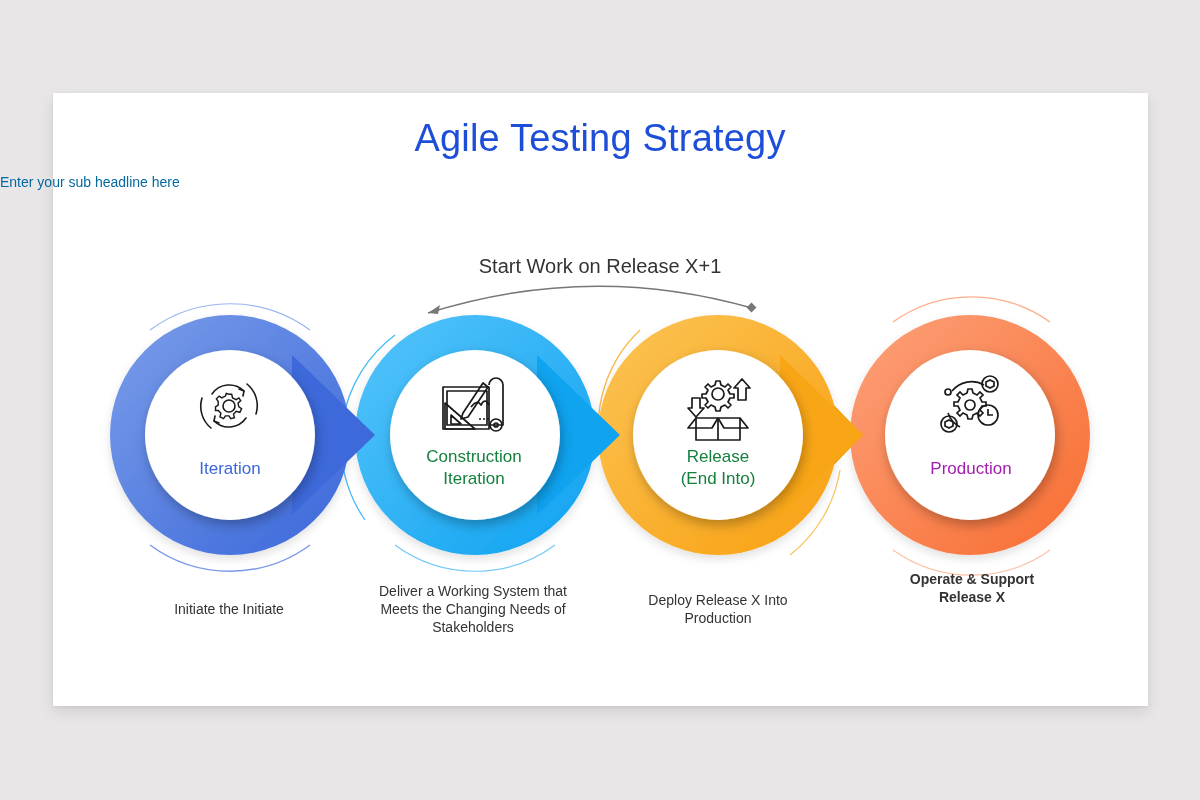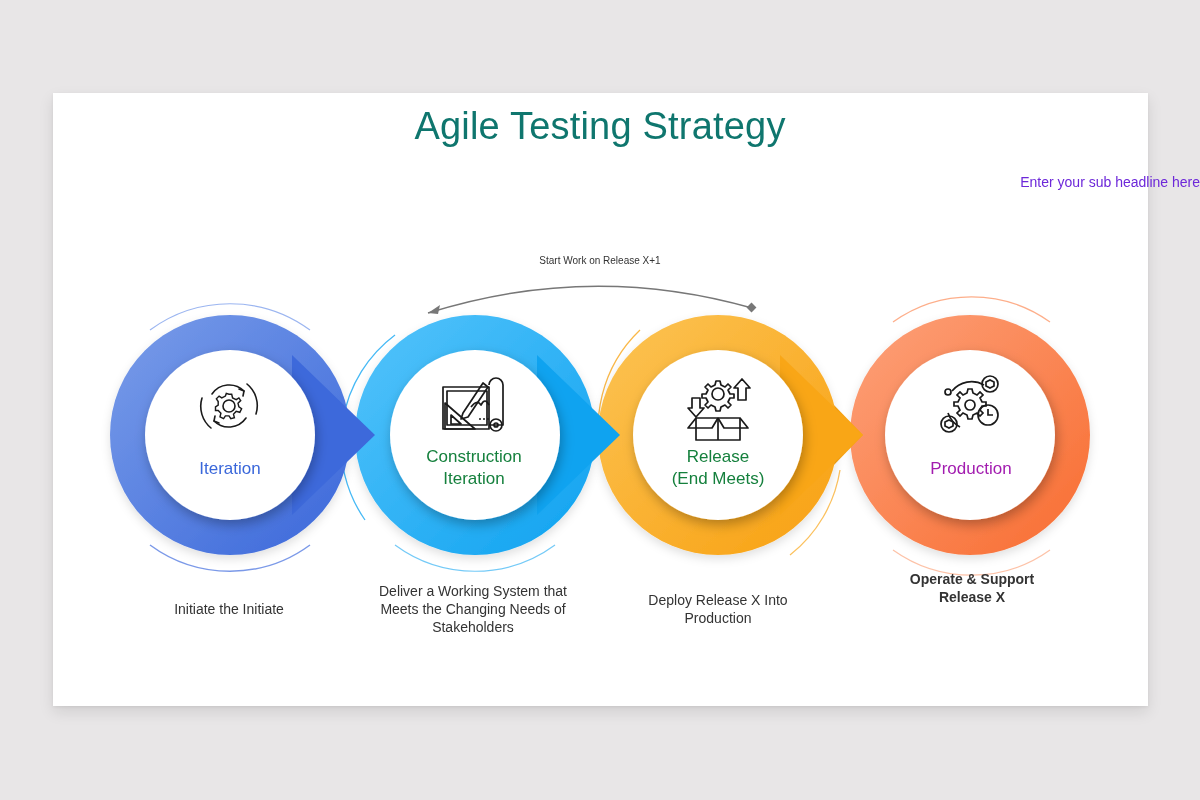--- a/index.html
+++ b/index.html
@@ -5,30 +5,30 @@
   html, body { margin:0; padding:0; }
   body {
     width:1200px; height:800px; background:#e8e6e7; position:relative; overflow:hidden;
     font-family: "Liberation Sans", "DejaVu Sans", sans-serif;
   }
   .slide {
     position:absolute; left:53px; top:93px; width:1095px; height:613px;
     background:#ffffff; box-shadow: 0 6px 14px rgba(0,0,0,0.10), 0 1px 3px rgba(0,0,0,0.06);
   }
   .title {
-    position:absolute; left:0; top:105px; width:1200px; text-align:center;
-    font-size:38px; color:#0f766e; letter-spacing:0.2px;
+    position:absolute; left:0; top:117px; width:1200px; text-align:center;
+    font-size:38px; color:#1d4ed8; letter-spacing:0.2px;
   }
   .subtitle {
-    position:absolute; left:0; top:174px; width:1200px; text-align:right;
-    font-size:14px; color:#6d28d9;
+    position:absolute; left:0; top:174px; width:1200px; text-align:left;
+    font-size:14px; color:#0369a1;
   }
   .loop-label {
     position:absolute; left:0; top:255px; width:1200px; text-align:center;
-    font-size:10px; color:#333;
+    font-size:20px; color:#333;
   }
   svg.diagram { position:absolute; left:0; top:0; }
   .stage-label {
     position:absolute; width:170px; text-align:center; font-size:17px; line-height:22px;
   }
   .desc {
     position:absolute; width:220px; text-align:center; font-size:14px; line-height:18px; color:#333;
   }
 </style>
 </head>
@@ -156,21 +156,21 @@
 
 <div class="stage-label" style="left:145px; top:458px; color:#3a67da;">
   <div>Iteration</div>
 </div>
 <div class="stage-label" style="left:389px; top:446px; color:#15803d;">
   <div>Construction</div>
   <div>Iteration</div>
 </div>
 <div class="stage-label" style="left:633px; top:446px; color:#15803d;">
   <div>Release</div>
-  <div>(End Meets)</div>
+  <div>(End Into)</div>
 </div>
 <div class="stage-label" style="left:886px; top:458px; color:#a21caf;">
   <div>Production</div>
 </div>
 
 <div class="desc" style="left:119px; top:600px;">Initiate the Initiate</div>
 <div class="desc" style="left:363px; top:582px; width:220px;">Deliver a Working System that Meets the Changing Needs of Stakeholders</div>
 <div class="desc" style="left:628px; top:591px; width:180px;text-align:center;">Deploy Release X Into Production</div>
 <div class="desc" style="left:887px; top:570px; width:170px;font-weight:bold;">Operate &amp; Support Release X</div>
 

